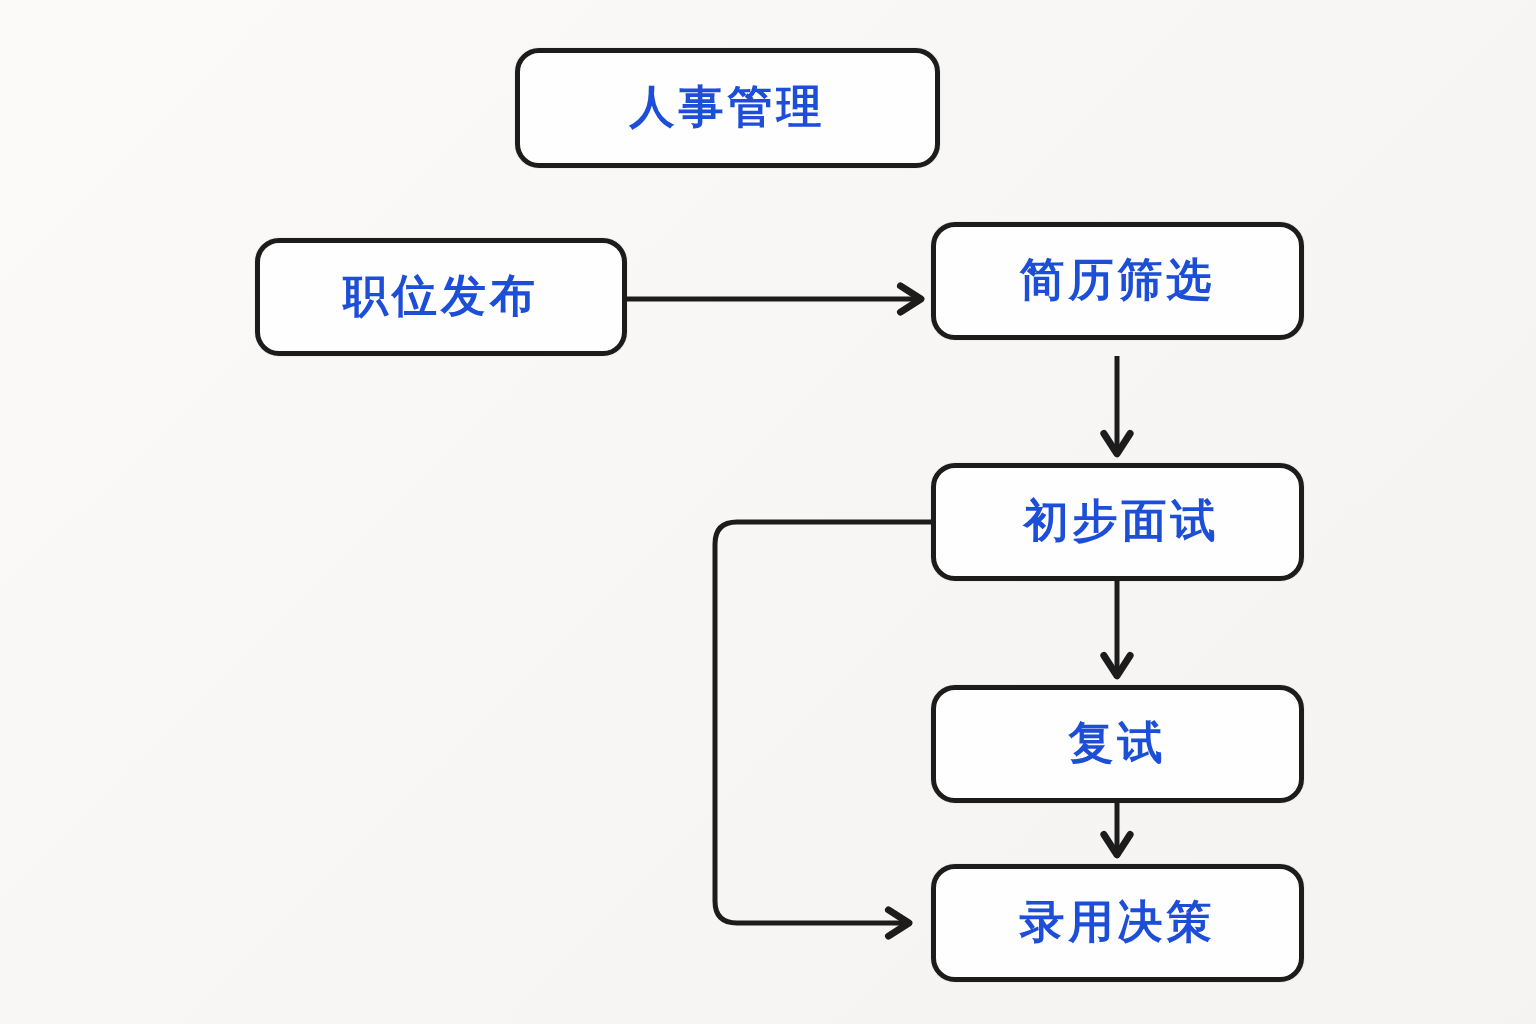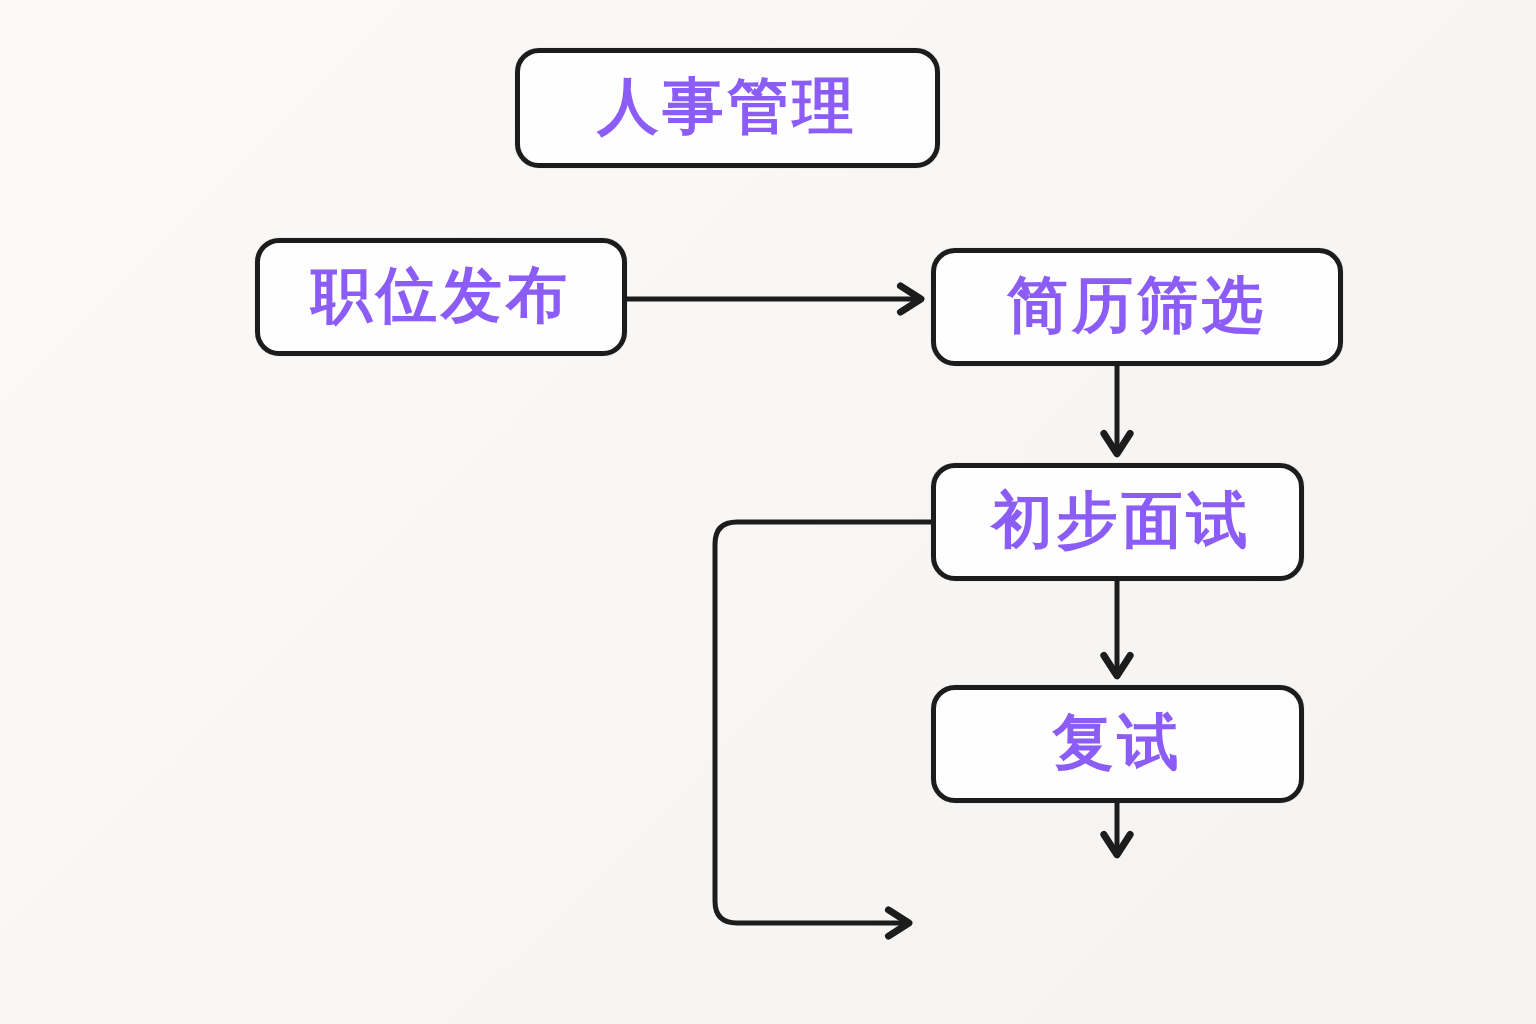--- a/index.html
+++ b/index.html
@@ -31,22 +31,22 @@
     box-sizing: border-box;
     background: #fefefe;
     border: 5px solid #1c1c1c;
     border-radius: 24px;
     display: flex;
     align-items: center;
     justify-content: center;
     box-shadow: 0 0 0 1px rgba(0,0,0,0.04);
   }
   .flow-node .node-label {
-    color: #8b5cf6;
-    font-size: 61px;
+    color: #1d4ed8;
+    font-size: 45px;
     font-weight: 600;
     letter-spacing: 4px;
     white-space: nowrap;
     line-height: 1;
     padding-bottom: 4px;
   }
 </style>
 </head>
 <body>
 
@@ -66,23 +66,26 @@
         <path d="M 931 522 L 737 522 Q 715 522 715 544 L 715 901 Q 715 923 737 923 L 906 923" fill="none" stroke="#1c1c1c" stroke-width="5" marker-end="url(#arrowhead)"></path>
       </g>
   </svg>
 
   <div class="flow-node" style="left: 515px; top: 48px; width: 425px; height: 120px;">
     <span class="node-label">人事管理</span>
   </div>
   <div class="flow-node" style="left: 232px; top: 238px; width: 372px; height: 118px; margin-left: 23px;">
     <span class="node-label">职位发布</span>
   </div>
-  <div class="flow-node" style="left: 931px; top: 248px; width: 412px; height: 118px; text-align: right;">
+  <div class="flow-node" style="left: 931px; top: 222px; width: 373px; height: 118px; text-align: right;">
     <span class="node-label">简历筛选</span>
   </div>
   <div class="flow-node" style="left: 931px; top: 463px; width: 373px; height: 118px; padding-left: 8px;">
     <span class="node-label">初步面试</span>
   </div>
   <div class="flow-node" style="left: 931px; top: 685px; width: 373px; height: 118px; text-align: right;">
     <span class="node-label">复试</span>
   </div>
+  <div class="flow-node" style="left: 931px; top: 864px; width: 373px; height: 118px;">
+    <span class="node-label">录用决策</span>
+  </div>
 
 </div>
 
 </body></html>

